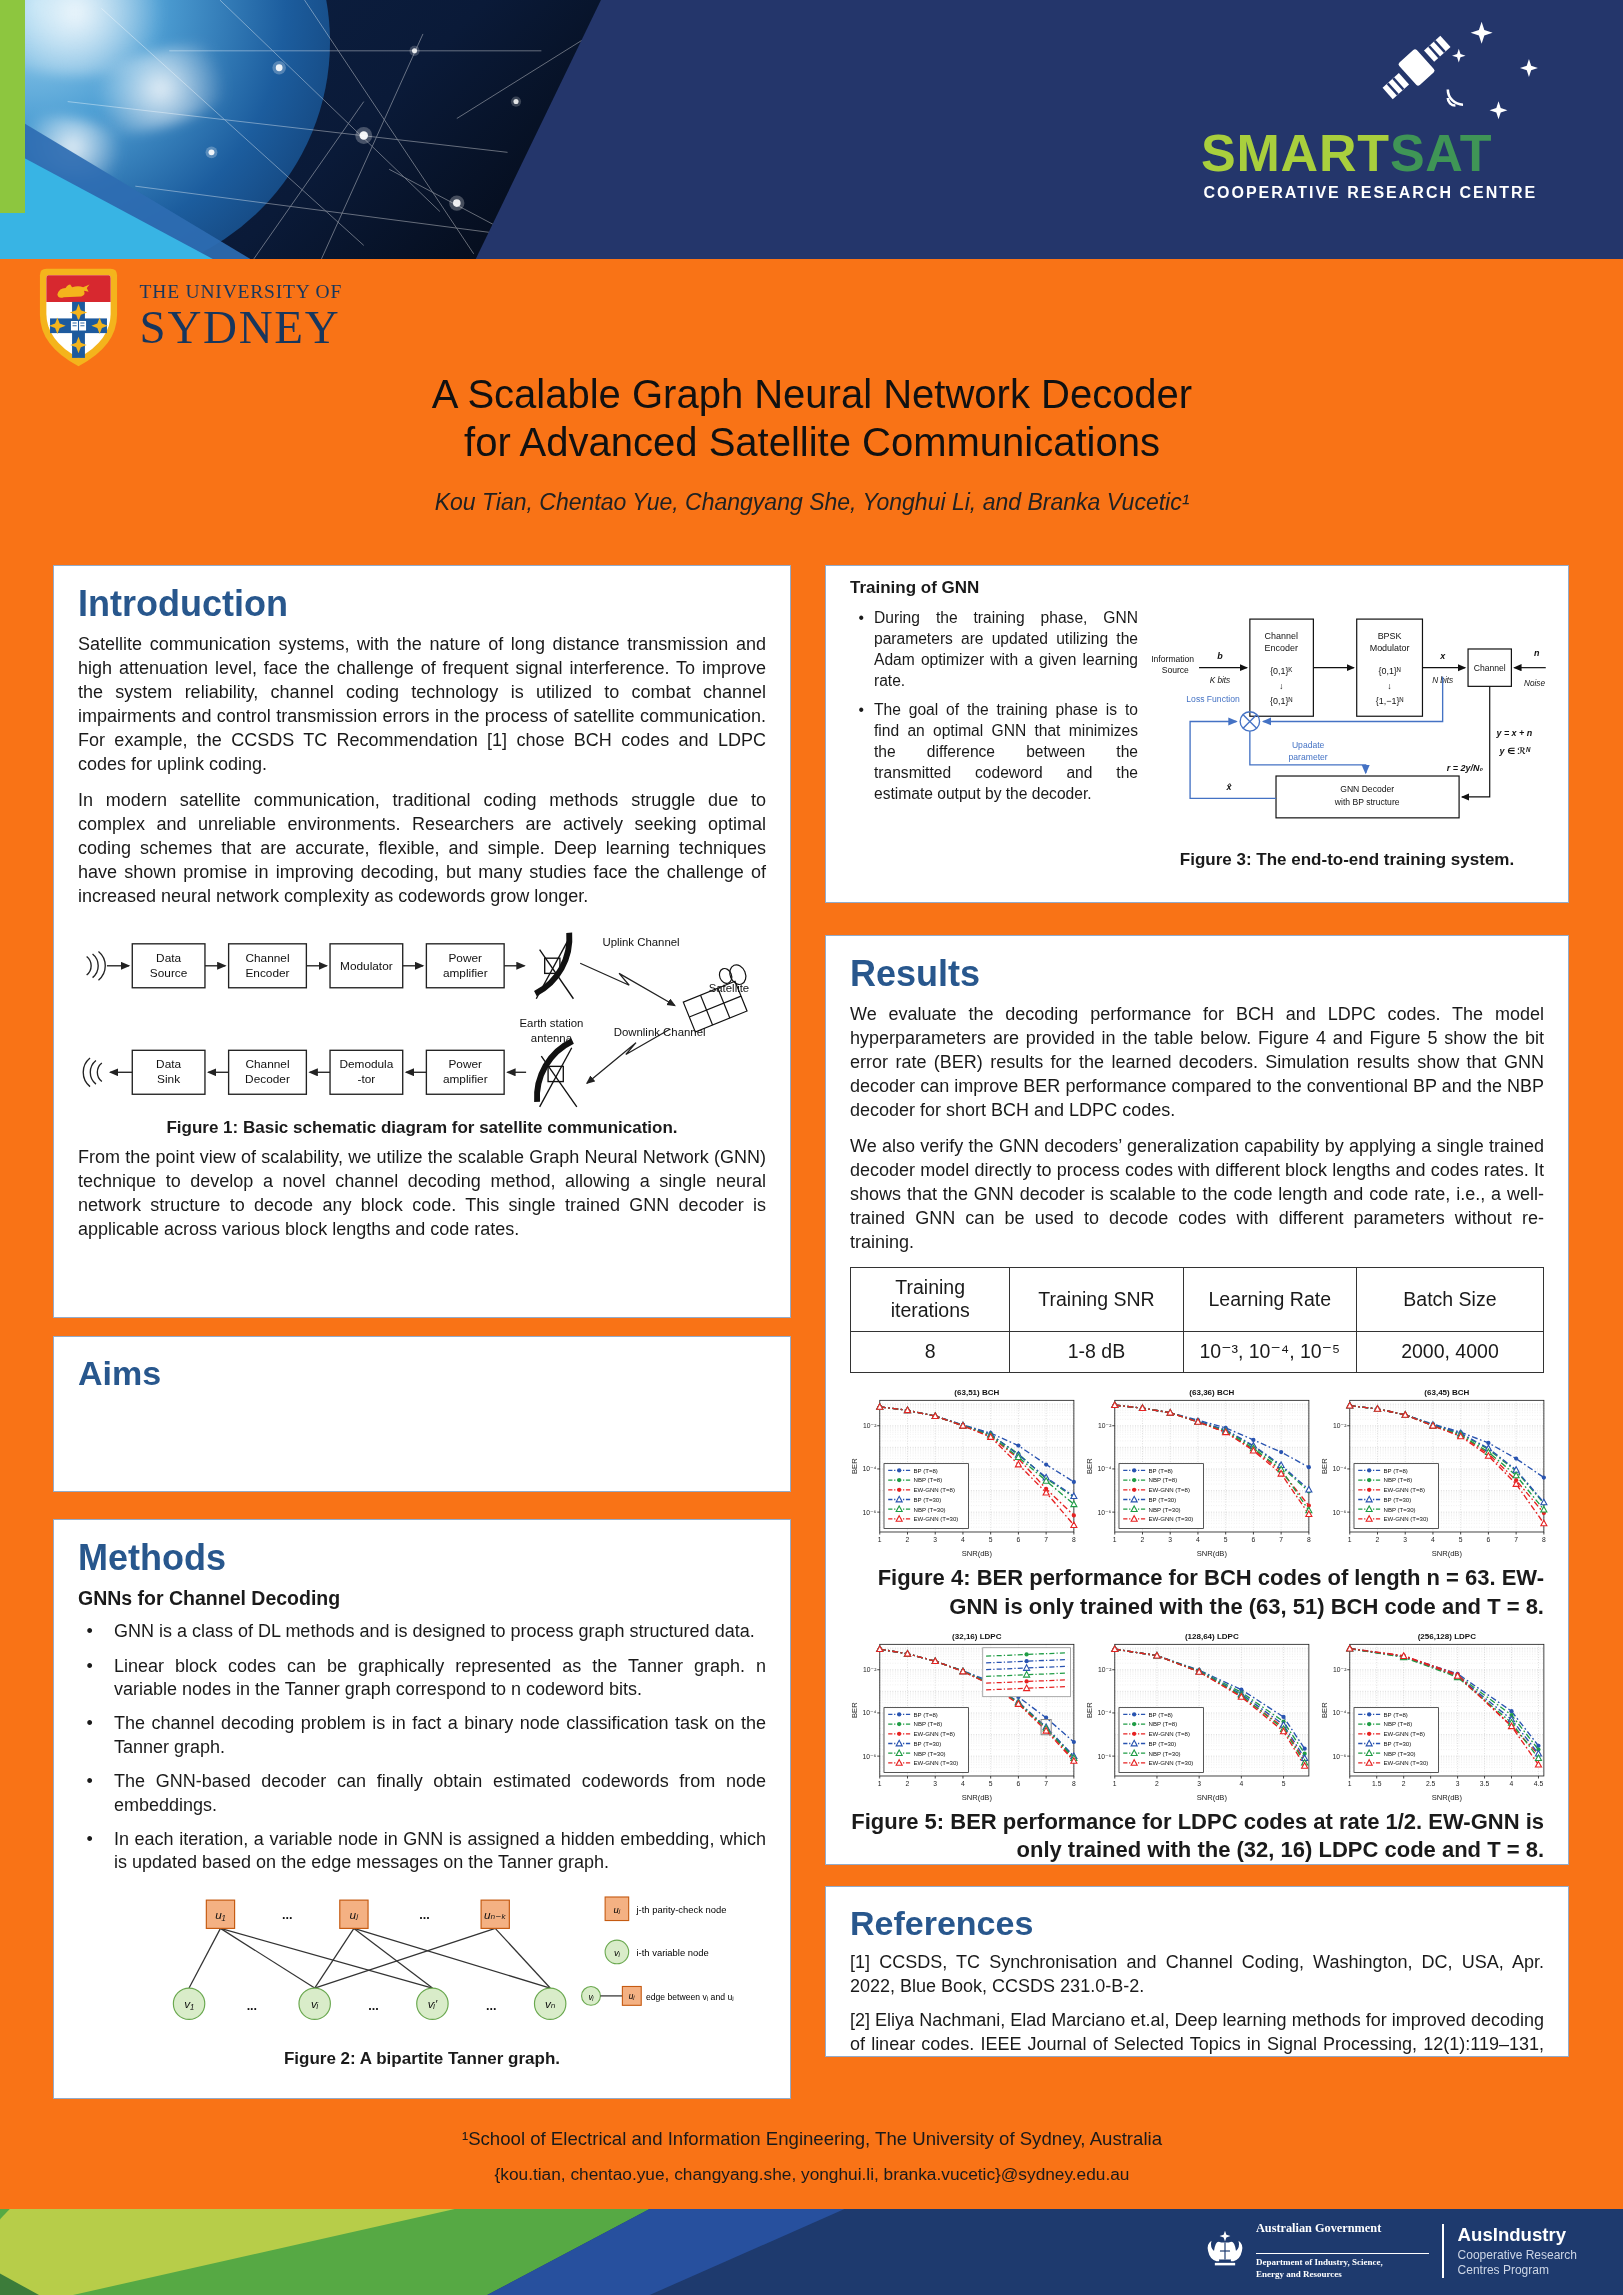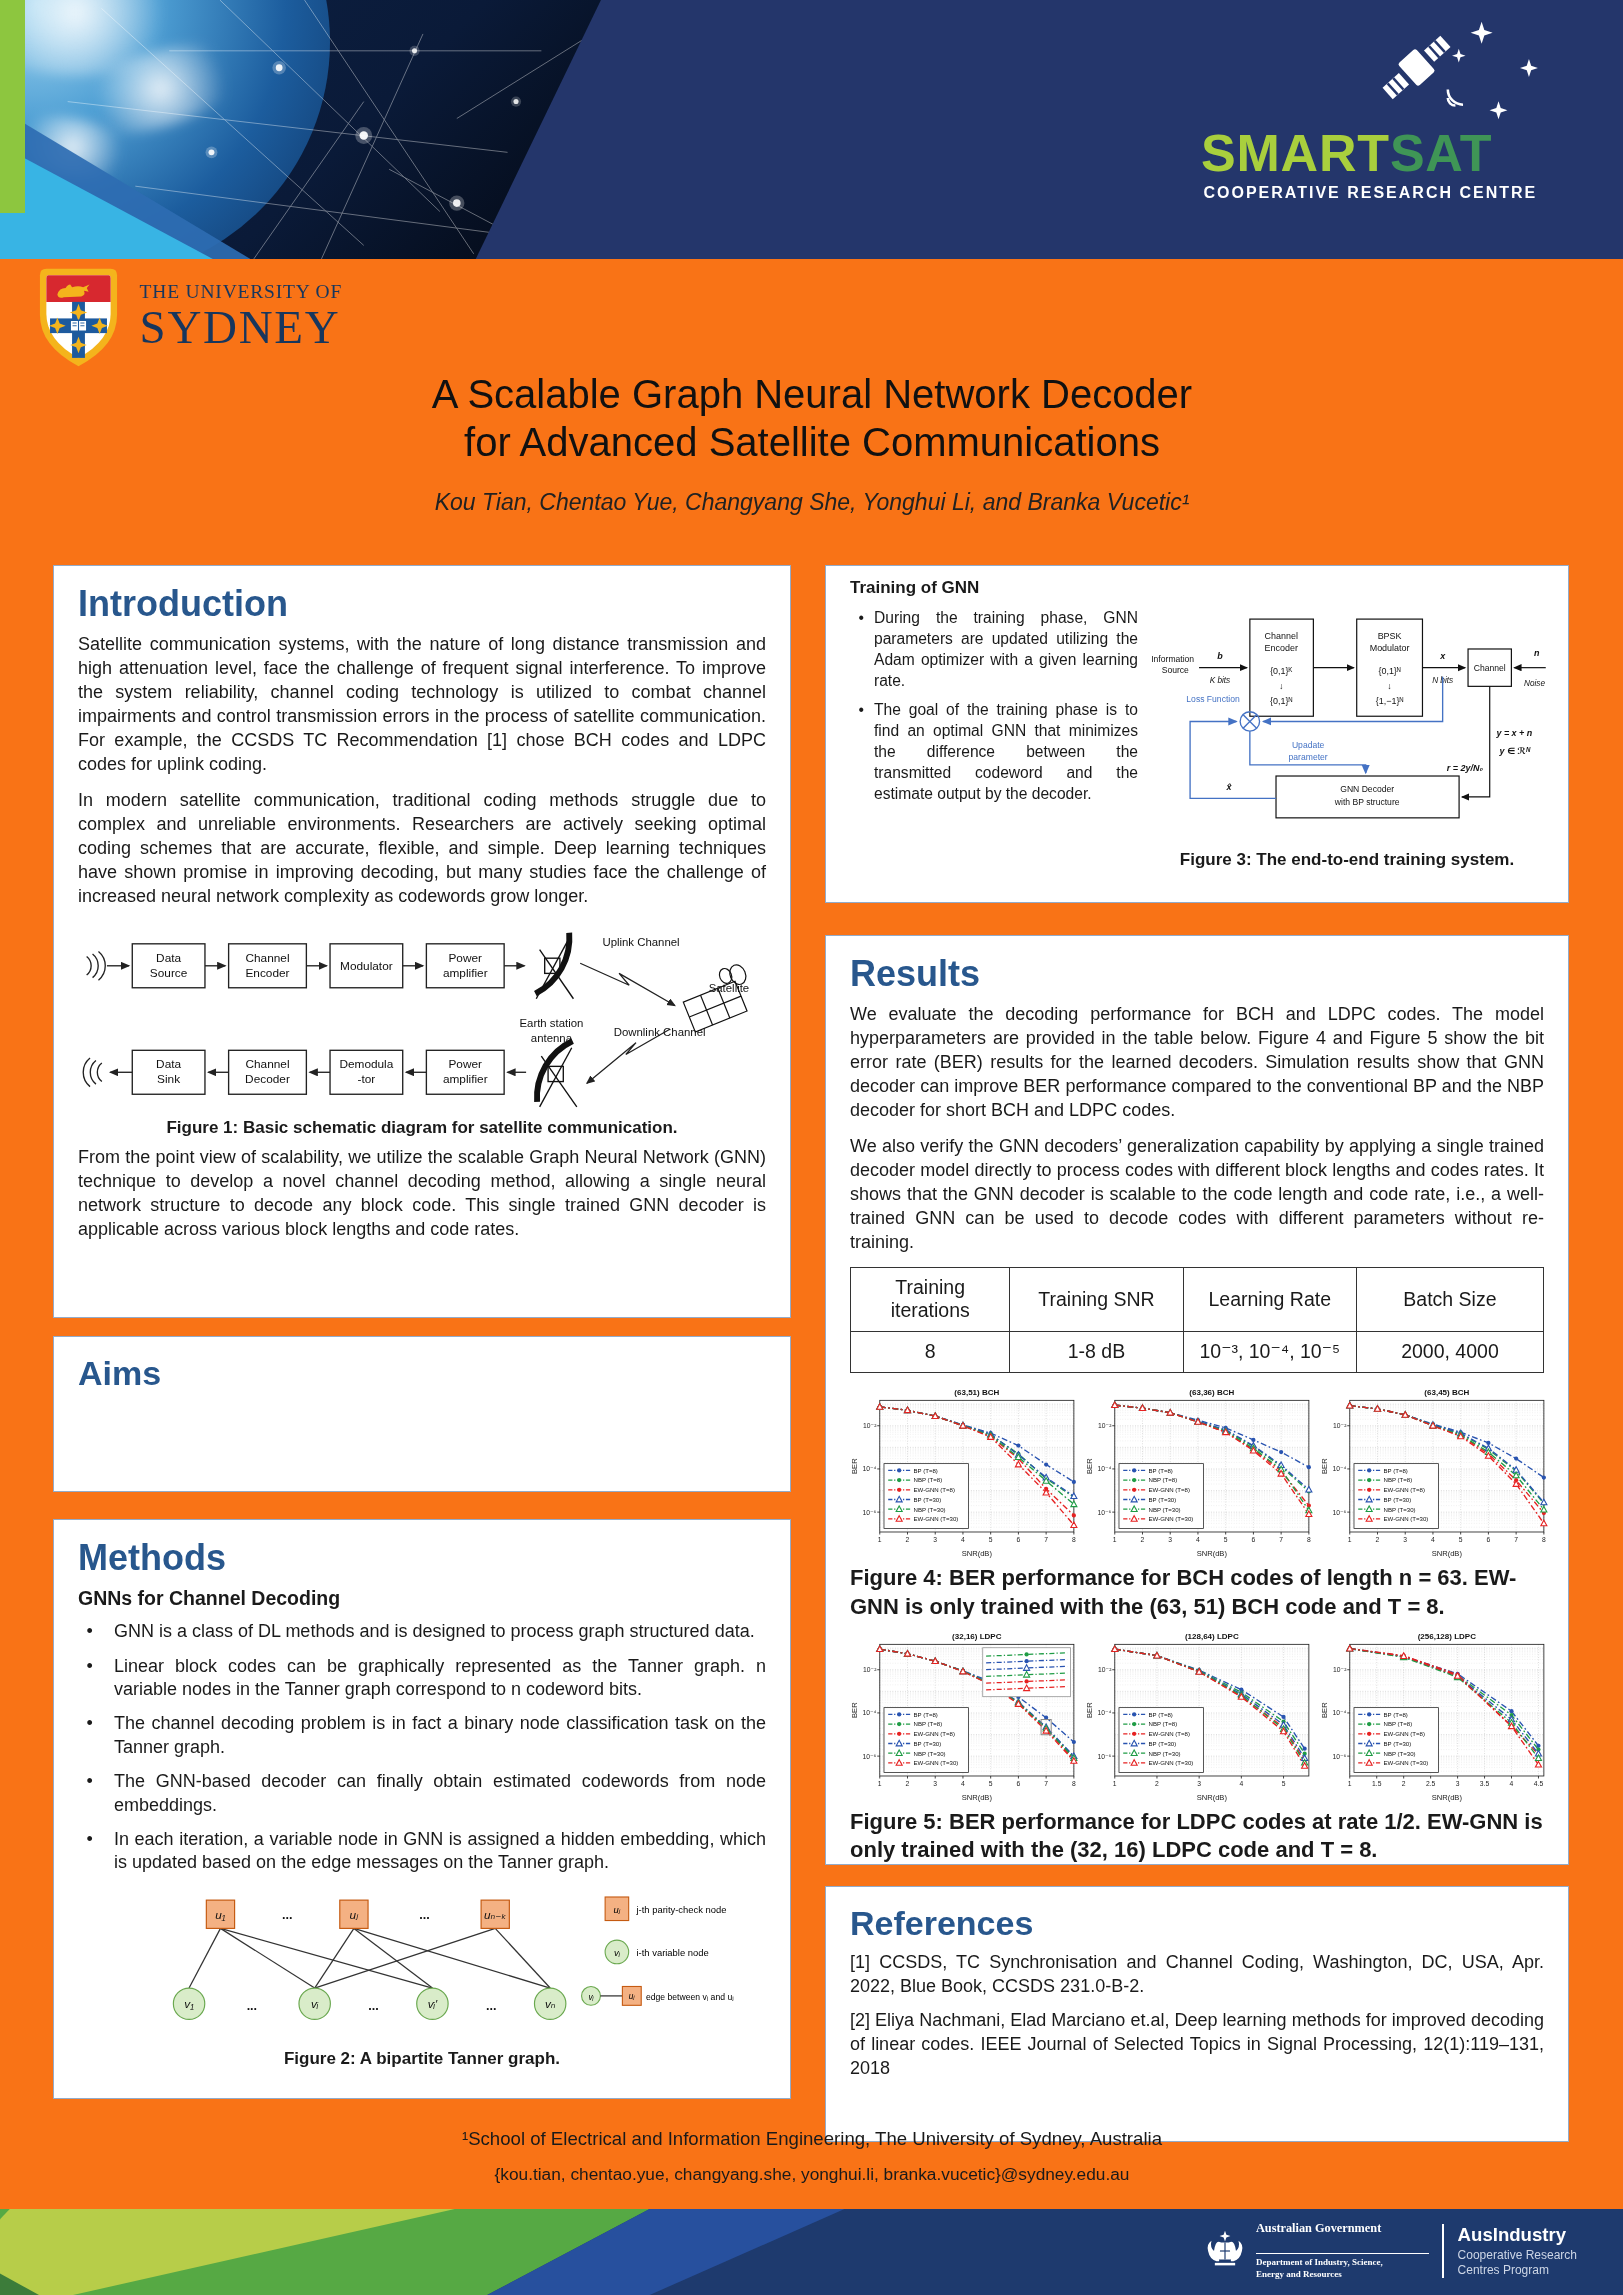--- a/index.html
+++ b/index.html
@@ -42,21 +42,21 @@
   
   .panel{position:absolute;background:#fff;border:1.7px solid #93abc9;padding:15px 24px 8.5px 24px;box-sizing:border-box;overflow:hidden;}
   .panel h2{margin:1.7px 0 8.5px 0;font-size:36px;color:#28578d;font-weight:700;}
   .body{font-size:18px;line-height:1.33;margin:0 0 12px 0;}
   .j{text-align:justify;}
   .subhead{font-size:19.5px;font-weight:700;margin:3.4px 0 10px 0;}
   ul.blist{list-style:none;margin:0;padding:0;}
   ul.blist li{position:relative;padding-left:36px;margin-bottom:11px;font-size:18px;line-height:1.3;text-align:justify;}
   ul.blist li:before{content:"\2022";position:absolute;left:8.5px;top:0;}
   .figcap{font-size:17px;font-weight:700;text-align:center;margin:3.4px 0 8.5px 0;}
-  .bigcap{font-size:22px;font-weight:700;text-align:left;line-height:1.3;margin:1.7px 0 8.5px 0;}
+  .bigcap{font-size:22px;font-weight:700;text-align:right;line-height:1.3;margin:1.7px 0 8.5px 0;}
 
   
   .trainwrap{display:flex;}
   .traintext{width:288px;flex:none;}
   .traintext .subhead{font-size:17px;margin-top:0;}
   .traintext ul.blist li{font-size:15.6px;line-height:1.34;padding-left:24px;margin-bottom:8.5px;}
   .figside{flex:1;margin-left:5px;}
 
   
   table.hyper{border-collapse:collapse;width:100%;margin:5px 0 13.5px 0;padding-left:36px;}
@@ -1425,21 +1425,21 @@
             <path d="M58,142.2 L61.6,148.8 L54.4,148.8 Z" fill="#fff" stroke="#1f9c45" stroke-width="1.3"></path>
             <text x="75" y="148.8" font-size="7.2" fill="#111">NBP (T=30)</text>
             <line x1="45" y1="157.5" x2="71" y2="157.5" stroke="#e62222" stroke-width="1.5" stroke-dasharray="5 2 1.5 2"></line>
             <path d="M58,153.7 L61.6,160.3 L54.4,160.3 Z" fill="#fff" stroke="#e62222" stroke-width="1.3"></path>
             <text x="75" y="160.3" font-size="7.2" fill="#111">EW-GNN (T=30)</text>
           </svg></div>
     </div>
     <p class="bigcap">Figure 5: BER performance for LDPC codes at rate 1/2. EW-GNN is only trained with the (32, 16) LDPC code and T = 8.</p>
   </section>
 
-  <section class="panel" style="left:825px;top:1886px;width:744px;height:256px;">
+  <section class="panel" style="left:825px;top:1886px;width:744px;height:171px;">
     <h2 style="font-size:34px;">References</h2>
     <p class="body j" style="margin-bottom:10px;">[1] CCSDS, TC Synchronisation and Channel Coding, Washington, DC, USA, Apr. 2022, Blue Book, CCSDS 231.0-B-2.</p>
     <p class="body j">[2] Eliya Nachmani, Elad Marciano et.al, Deep learning methods for improved decoding of linear codes. IEEE Journal of Selected Topics in Signal Processing, 12(1):119–131, 2018</p>
   </section>
 
   <div class="affil1">¹School of Electrical and Information Engineering, The University of Sydney, Australia</div>
   <div class="affil2">{kou.tian, chentao.yue, changyang.she, yonghui.li, branka.vucetic}@sydney.edu.au</div>
 
   <div class="band">
     <div class="bshape bs-green"></div>

